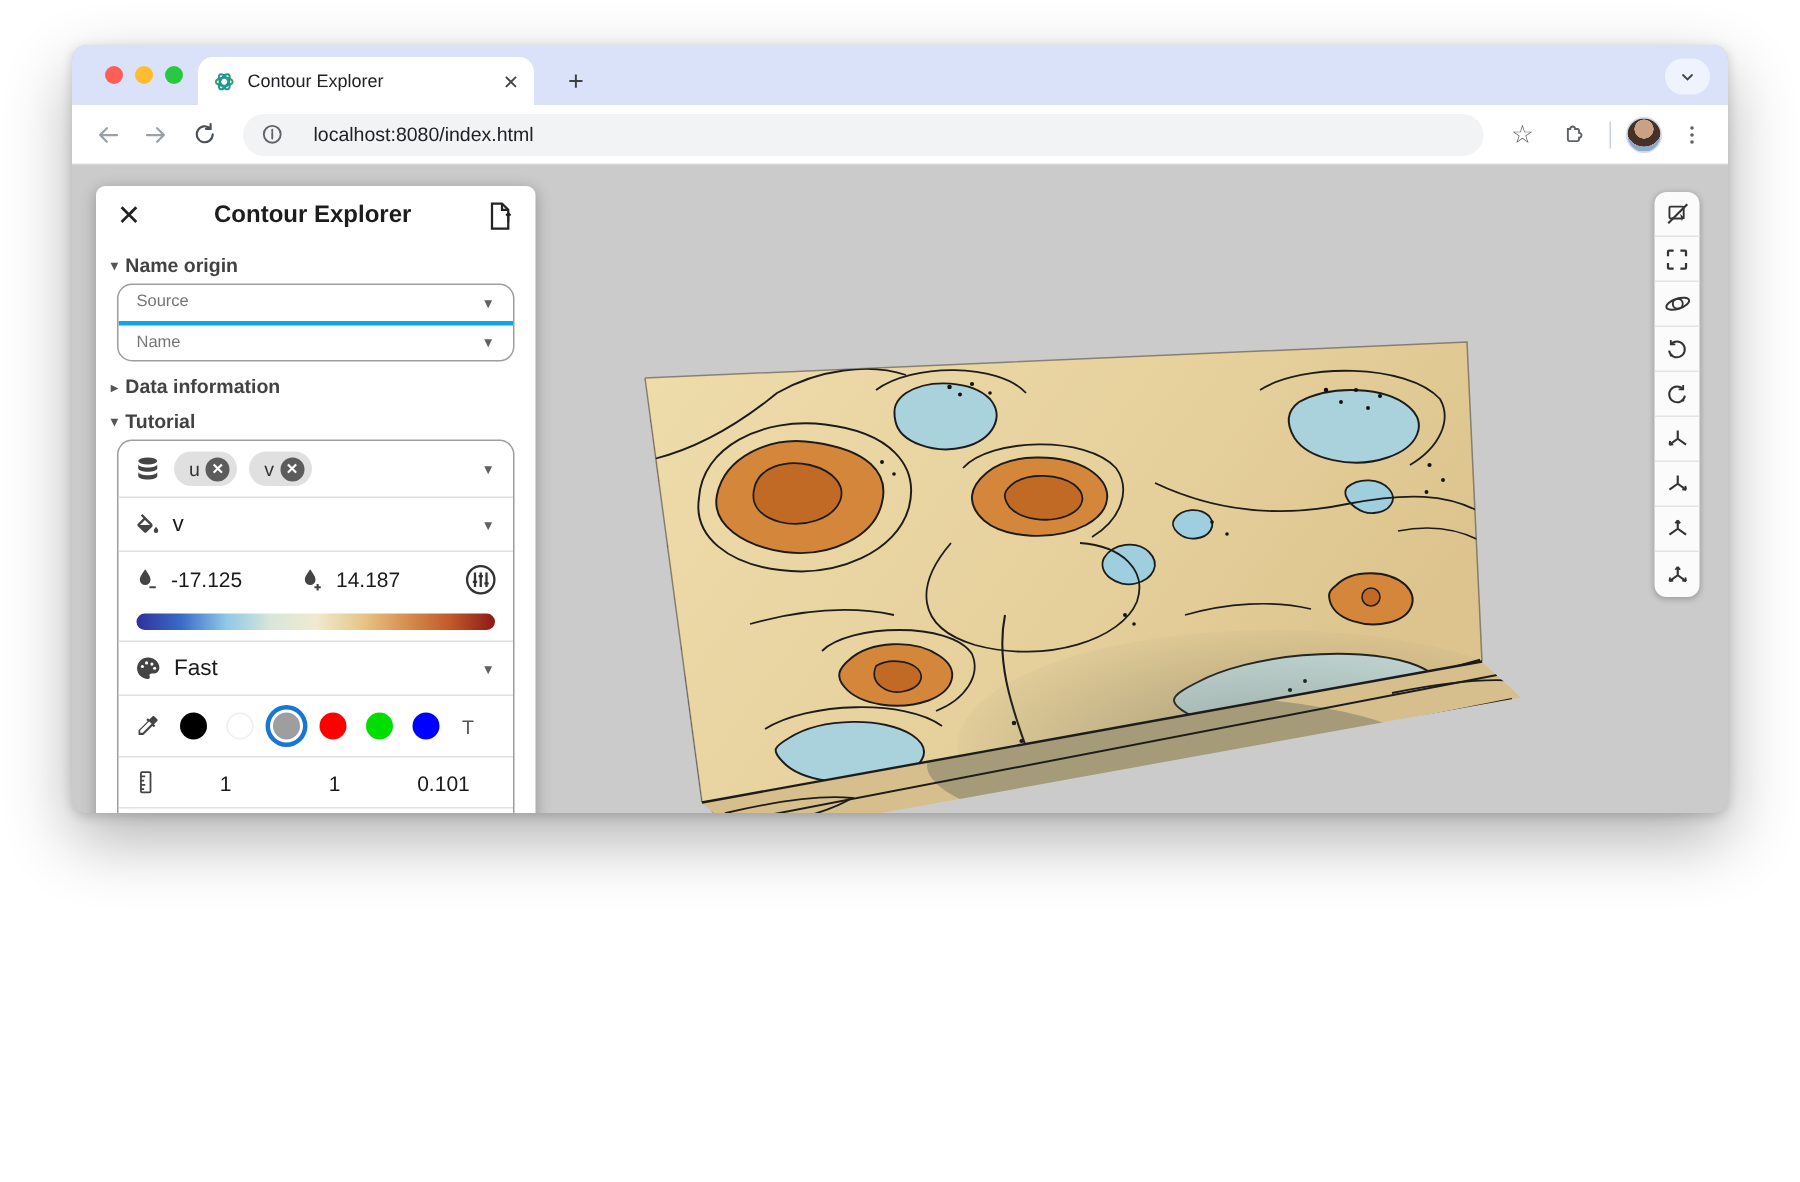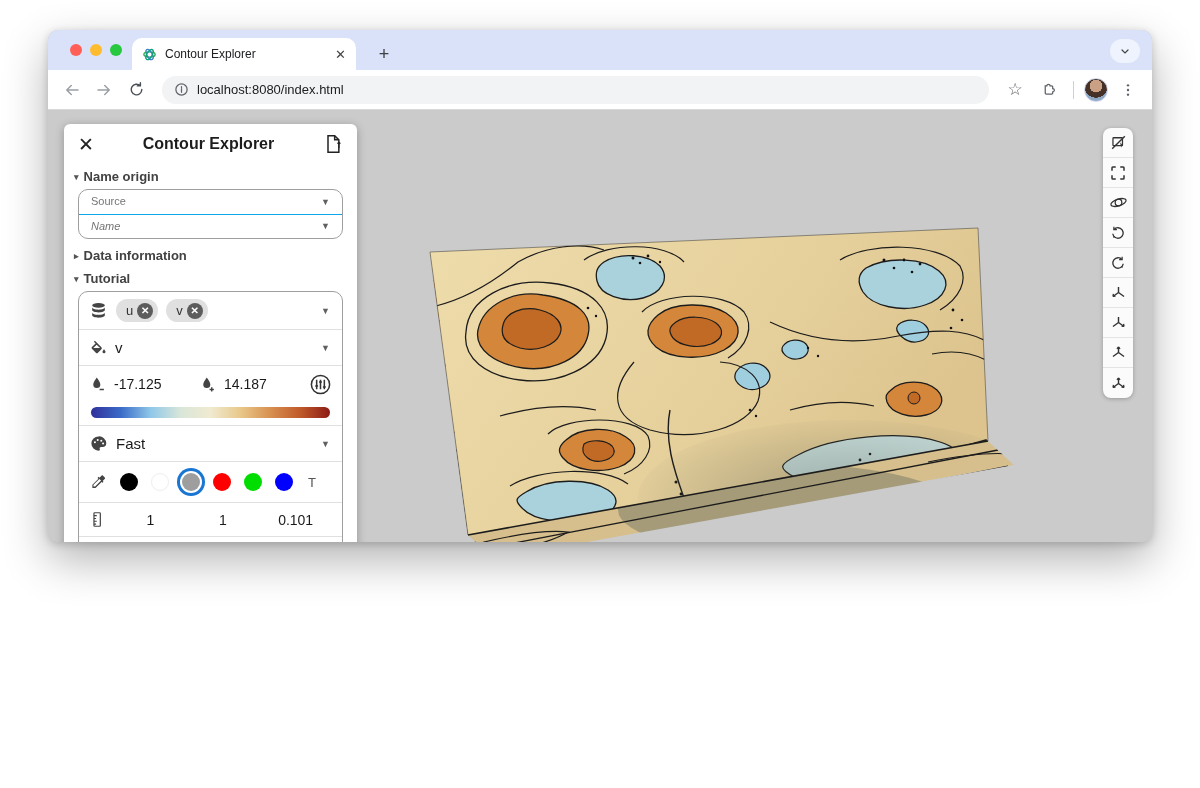--- a/index.html
+++ b/index.html
@@ -27,21 +27,21 @@
     position:absolute; right:12px; top:9px; width:30px; height:24px; background:#eef3fe; border-radius:12px;
     display:flex; align-items:center; justify-content:center; color:#444; font-size:12px;
   }
   .toolbar {
     height:40px; background:#ffffff; display:flex; align-items:center; padding:0 10px; gap:4px;
     border-bottom:1px solid #d8d8d8;
   }
   .nav-btn { width:28px; height:28px; display:flex; align-items:center; justify-content:center; border-radius:50%; }
   .urlbar {
     flex:1; height:28px; background:#f1f3f4; border-radius:15px; margin:0 8px;
-    display:flex; align-items:center; padding:0 12px; gap:8px;
+    display:flex; align-items:center; padding:0 12px; gap:20px;
   }
   .url-text { font-size:13px; color:#202124; }
   .tool-right { display:flex; align-items:center; gap:6px; }
   .vsep { width:1px; height:18px; background:#c8d0e8; margin:0 4px; }
   .avatar {
     width:24px; height:24px; border-radius:50%;
     background:radial-gradient(circle at 50% 32%, #caa184 0 34%, #453127 35% 62%, #8fa8c6 63%);
     border:1px solid #d0d8ee;
   }
   .star { font-size:17px; color:#5f6368; }
@@ -56,21 +56,21 @@
   }
   .panel-header { height:40px; display:flex; align-items:center; padding:0 14px; gap:10px; }
   .panel-title { flex:1; text-align:center; font-size:16px; font-weight:700; color:#1d1d1d; }
   .xicon { font-size:19px; color:#222; font-weight:400; }
   .section-label { display:flex; align-items:center; gap:5px; padding:5px 10px 3px; font-size:13px; font-weight:700; color:#424242; }
   .caret-sm { font-size:9px; color:#555; }
   .group {
     margin:2px 14px 4px; border:1px solid #9e9e9e; border-radius:10px; overflow:hidden; background:#fff;
   }
   .select-row { position:relative; padding:5px 30px 6px 12px; }
-  .select-row + .select-row { border-top:1px solid #0ea5e9;font-style:italic; }
+  .select-row + .select-row { border-top:3px solid #0ea5e9; }
   .fld-label { font-size:11px; color:#757575; line-height:1.15; }
   .fld-value { font-size:15px; color:#1a1a1a; line-height:1.2; }
   .fld-caret { position:absolute; right:12px; top:50%; transform:translateY(-50%); font-size:9px; color:#616161; }
   .loaded-btn {
     height:29px; background:#e2e2e2; color:#9f9f9f; font-size:13px; font-weight:700; letter-spacing:2px;
     display:flex; align-items:center; justify-content:center; border:none; width:100%;
   }
   .rrow { display:flex; align-items:center; padding:0 10px; gap:8px; border-top:1px solid #e0e0e0; position:relative; }
   .rrow:first-child { border-top:none; }
   .row-caret { position:absolute; right:12px; font-size:9px; color:#616161; }

